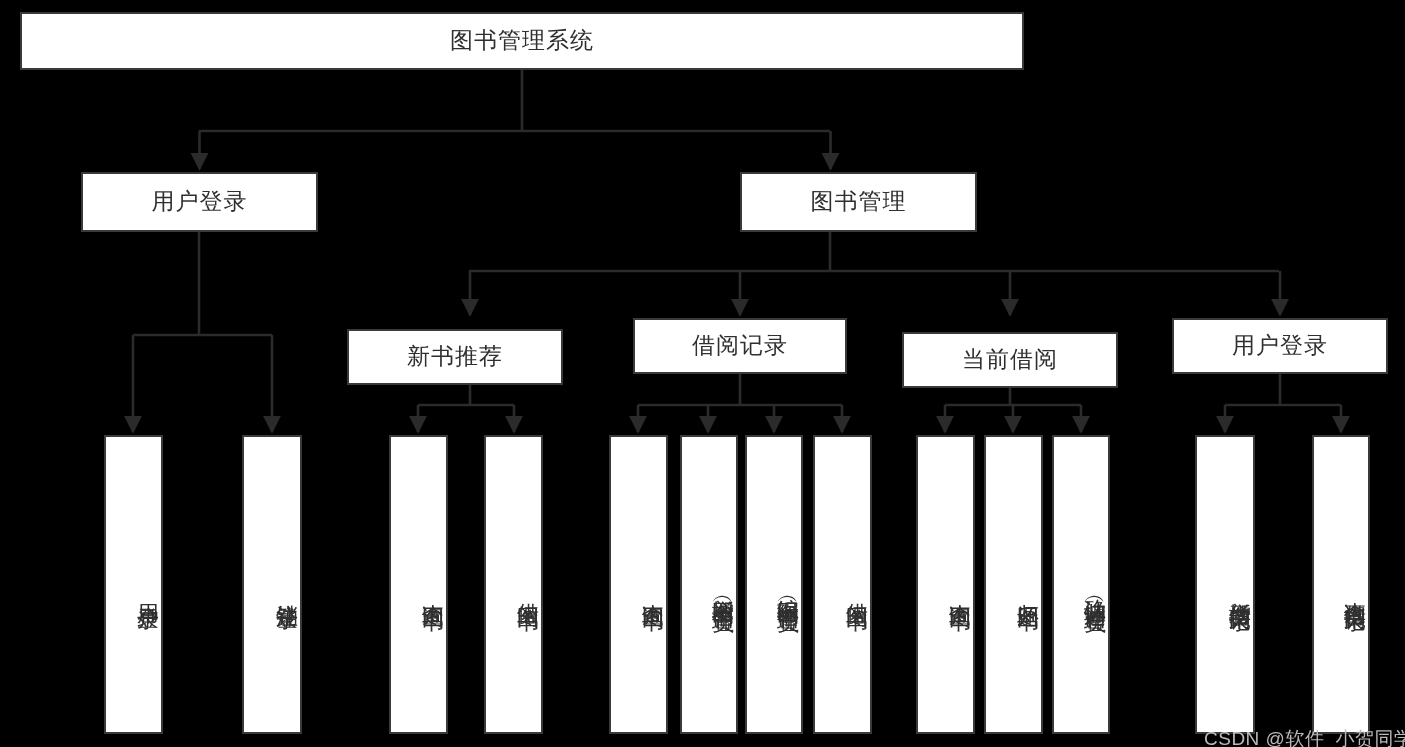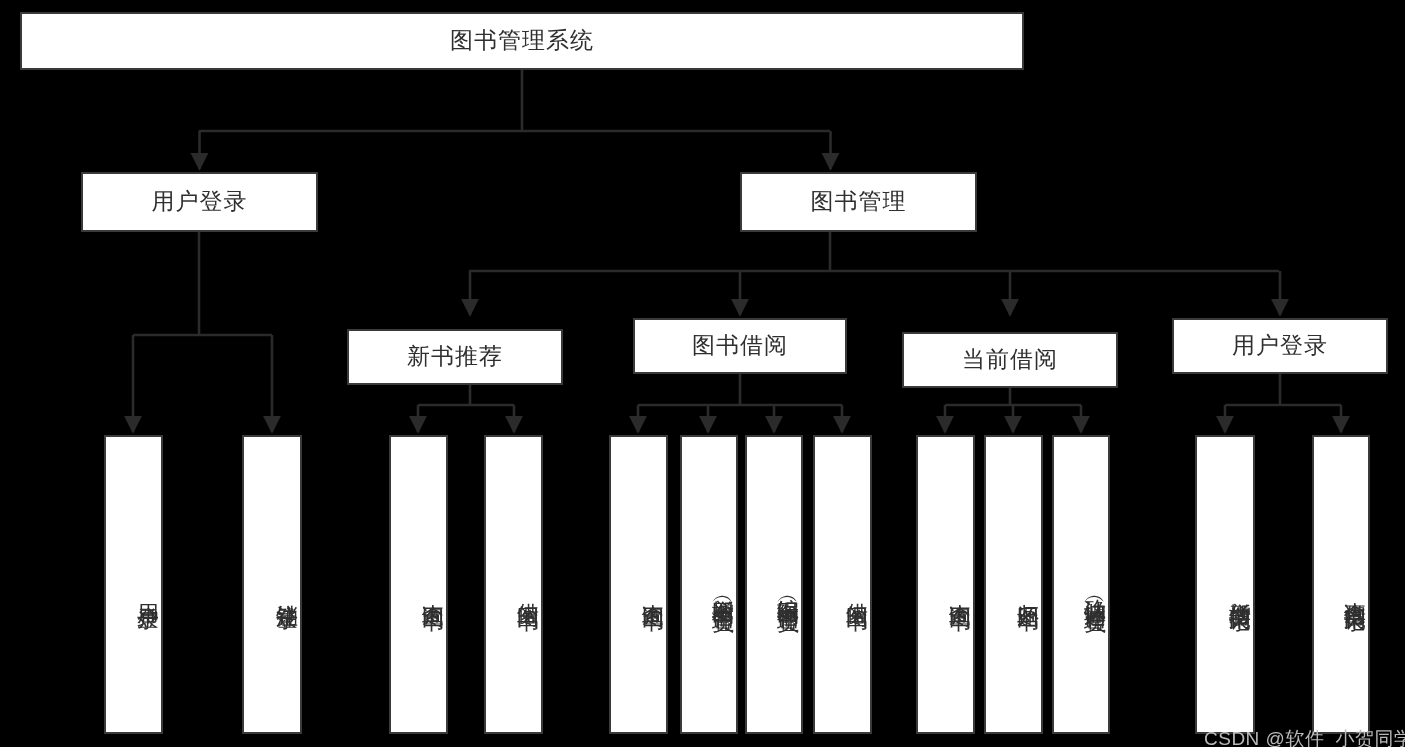--- a/index.html
+++ b/index.html
@@ -121,21 +121,21 @@
       <div class="node horiz" style="left: 81px; top: 172px; width: 237px; height: 60px;">
         <span class="lbl">用户登录</span>
       </div>
       <div class="node horiz" style="left: 740px; top: 172px; width: 237px; height: 60px;">
         <span class="lbl">图书管理</span>
       </div>
       <div class="node horiz" style="left: 347px; top: 318px; width: 216px; height: 56px; margin-top: 11px;">
         <span class="lbl">新书推荐</span>
       </div>
       <div class="node horiz" style="left: 633px; top: 318px; width: 214px; height: 56px;">
-        <span class="lbl">图书借阅</span>
+        <span class="lbl">借阅记录</span>
       </div>
       <div class="node horiz" style="left: 902px; top: 332px; width: 216px; height: 56px;">
         <span class="lbl">当前借阅</span>
       </div>
       <div class="node horiz" style="left: 1172px; top: 318px; width: 216px; height: 56px;">
         <span class="lbl">用户登录</span>
       </div>
       <div class="node vert" style="left: 104px; top: 435px; width: 59px; height: 299px;">
         <span class="lbl">用户登录</span>
       </div>

